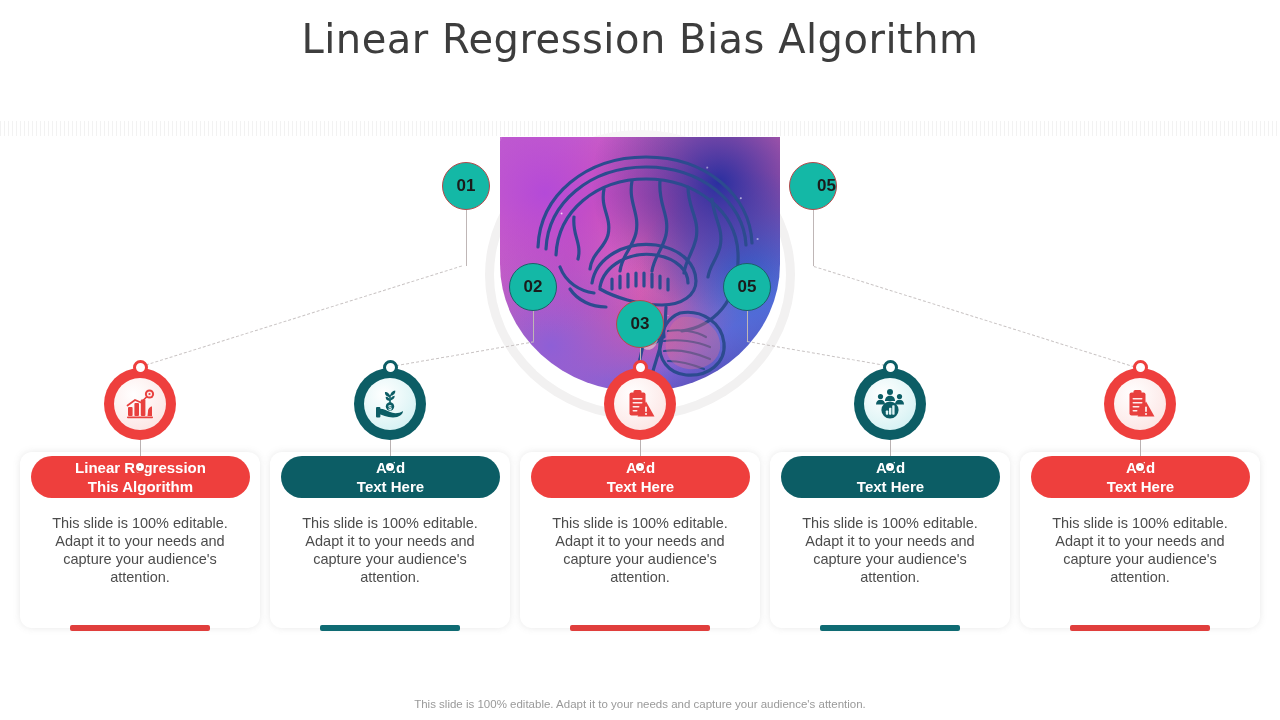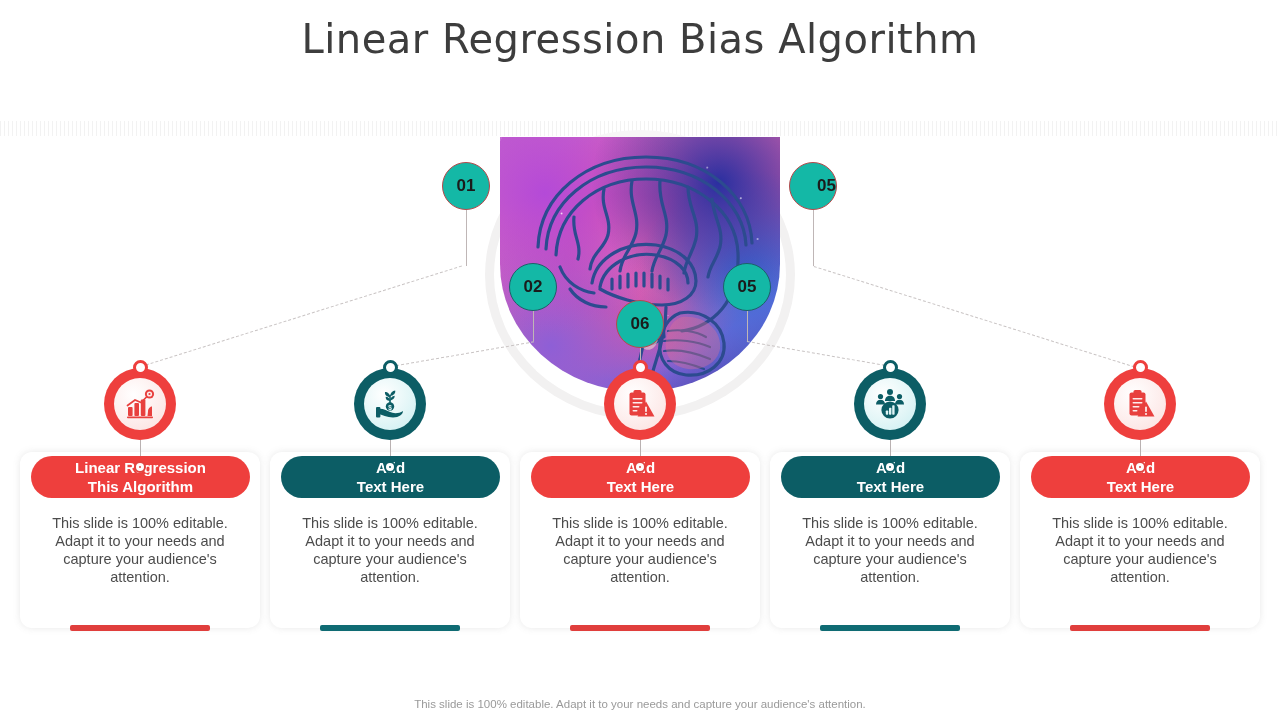--- a/index.html
+++ b/index.html
@@ -226,21 +226,21 @@
 <div class="num-stem" style="left:466px; top:210px; height:56px;"></div>
 <div class="dash-link" style="left:141px; top:366px; width:336px; transform:rotate(-17.4deg);"></div>
 
 <div class="num-bubble teal" style="left:509px; top:263px;">
   <span>02</span>
 </div>
 <div class="num-stem" style="left:533px; top:311px; height:30px;"></div>
 <div class="dash-link" style="left:391px; top:366px; width:145px; transform:rotate(-9.8deg);"></div>
 
 <div class="num-bubble" style="left:616px; top:300px;">
-  <span>06</span>
+  <span>03</span>
 </div>
 <div class="num-stem" style="left:640px; top:348px; height:20px;"></div>
 
 <div class="num-bubble teal" style="left:723px; top:263px;">
   <span>05</span>
 </div>
 <div class="num-stem" style="left:747px; top:311px; height:30px;"></div>
 <div class="dash-link" style="left:747px; top:341px; width:145px; transform:rotate(9.8deg);"></div>
 
 <div class="num-bubble" style="left:789px; top:162px;justify-content:flex-end;">

